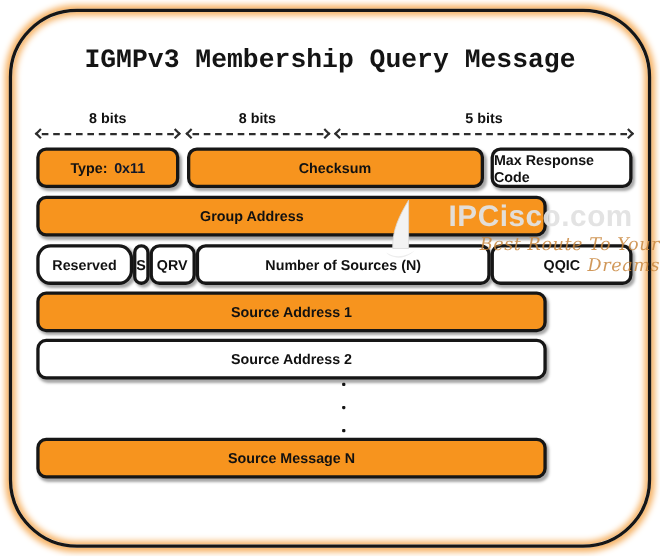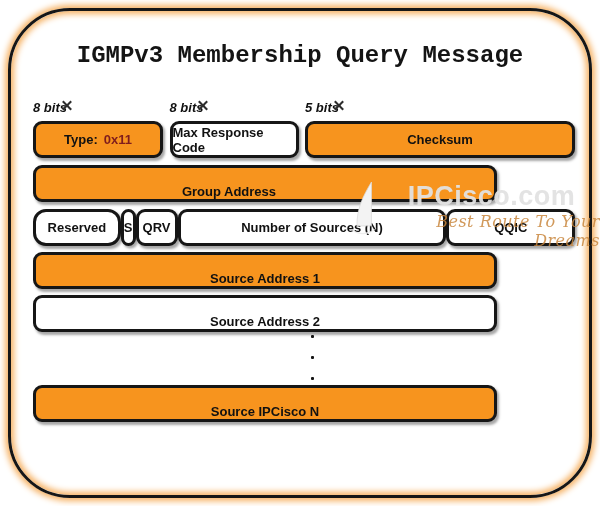--- a/index.html
+++ b/index.html
@@ -10,39 +10,39 @@
          border:3px solid var(--outline-black,#1a1a1a);border-radius:62px;background:transparent;
          box-shadow:0 0 6px 3px var(--frame-glow,#F6B162), inset 0 0 6px 3px var(--frame-glow,#F6B162);}
 
   .title{position:absolute;left:0;right:0;top:42px;margin:0;text-align:center;
          font-size:24px;font-weight:bold;color:#141414;font-family:Liberation Mono, monospace;}
 
   .content{position:absolute;left:33px;top:100px;width:542px;}
 
   
   .bits-row{display:flex;justify-content:space-between;margin-bottom:5px;}
-  .bit-cell{display:flex;flex-direction:row;font-style:italic;}
+  .bit-cell{display:flex;flex-direction:column;}
   .w-a{width:130px;}.w-b{width:129px;}.w-c{width:270px;}
   .bit-label{text-align:center;font-size:13px;font-weight:bold;color:#111;height:16px;line-height:15px;}
   .arrow{position:relative;height:13px;}
   .arrow .line{position:absolute;left:5px;right:5px;top:5px;border-top:2px dashed #2d2d2d;}
   .ah{position:absolute;top:2px;width:7px;height:7px;box-sizing:border-box;}
   .ah.left{left:0;border-top:2px solid #2d2d2d;border-left:2px solid #2d2d2d;transform:rotate(-45deg);}
   .ah.right{right:0;border-top:2px solid #2d2d2d;border-right:2px solid #2d2d2d;transform:rotate(45deg);}
 
   
   .row{display:flex;justify-content:space-between;margin-bottom:7px;}
   .row.tight{margin-bottom:6px;}
   .fbox{box-sizing:border-box;height:37px;border:3px solid var(--outline-black,#141414);border-radius:9px;
         background:var(--box-fill-white,#fff);display:flex;align-items:center;justify-content:center;
         font-size:13px;font-weight:bold;color:#111;box-shadow:2px 2.5px 2.5px rgba(0,0,0,0.35);}
   .fbox.orange{background:var(--accent-orange,#F7941E);}
-  .full{width:464px;align-items:flex-end;}
+  .full{width:464px;}
   .w-res{width:88px;border-radius:13px;}.w-s{width:15px;padding:0;}.w-qrv{width:42px;}
-  .type-val{color:#7f1d1d;margin-left:6px;}
+  .type-val{color:#0f172a;margin-left:6px;}
   .ga-label{padding-right:72px;}
 
   
   .dots{height:53px;box-sizing:border-box;display:flex;flex-direction:column;align-items:center;
         justify-content:space-between;padding:3px 0 5px;transform:translateX(8px);}
   .dot{width:3px;height:3px;background:#141414;border-radius:1px;}
 
   
   .logo{position:absolute;left:350px;top:181px;display:flex;align-items:flex-start;z-index:5;pointer-events:none;}
   .sail{width:28px;height:58px;margin-right:5px;flex:none;}
@@ -87,22 +87,22 @@
           <i class="ah right"></i>
         </div>
       </div>
     </div>
 
     <div class="row">
       <div class="fbox orange w-a">
         <span>Type:</span>
         <span class="type-val">0x11</span>
       </div>
+      <div class="fbox orange w-c">Checksum</div>
       <div class="fbox w-b">Max Response Code</div>
-      <div class="fbox orange w-c">Checksum</div>
     </div>
 
     <div class="row">
       <div class="fbox orange full">
         <span class="ga-label">Group Address</span>
       </div>
     </div>
 
     <div class="row tight">
       <div class="fbox w-res">Reserved</div>
@@ -120,21 +120,21 @@
       <div class="fbox full">Source Address 2</div>
     </div>
 
     <div class="dots">
       <span class="dot"></span>
       <span class="dot"></span>
       <span class="dot"></span>
     </div>
 
     <div class="row">
-      <div class="fbox orange full">Source IPCisco N</div>
+      <div class="fbox orange full">Source Message N</div>
     </div>
 
   </div>
 
   <div class="logo">
     <svg class="sail" viewBox="0 0 30 62" aria-hidden="true">
       <path d="M23,1 C14,16 7,30 7.5,48 L23,48 Z" fill="#f3f3f3" stroke="#d9d9d9" stroke-width="0.8"></path>
       <path d="M1,52 Q14,60 29,50 Q22,57 13,57 Q5,56.5 1,52 Z" fill="#ededed"></path>
     </svg>
     <div class="logo-text">

